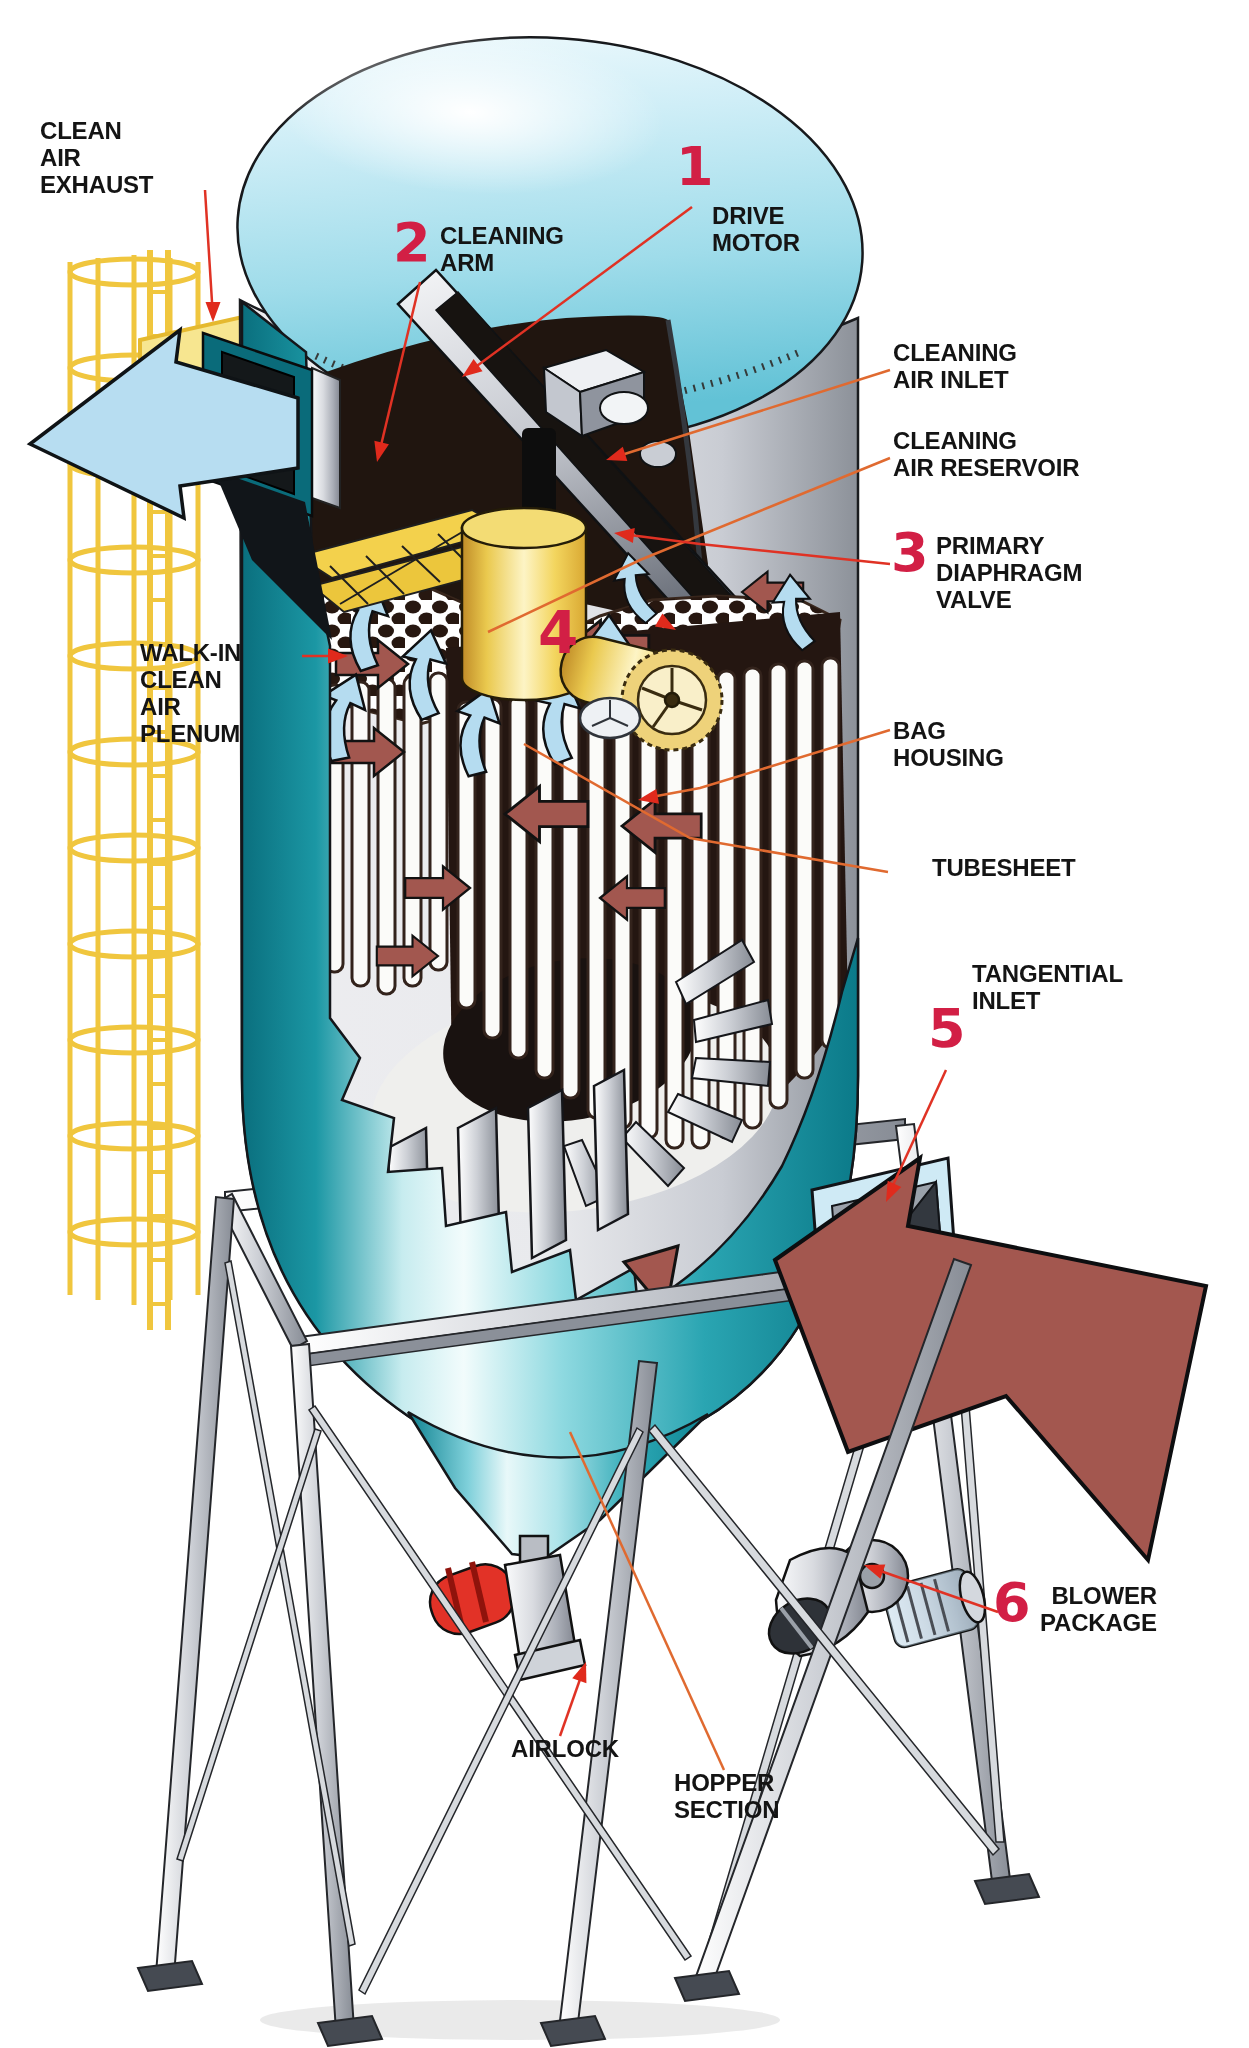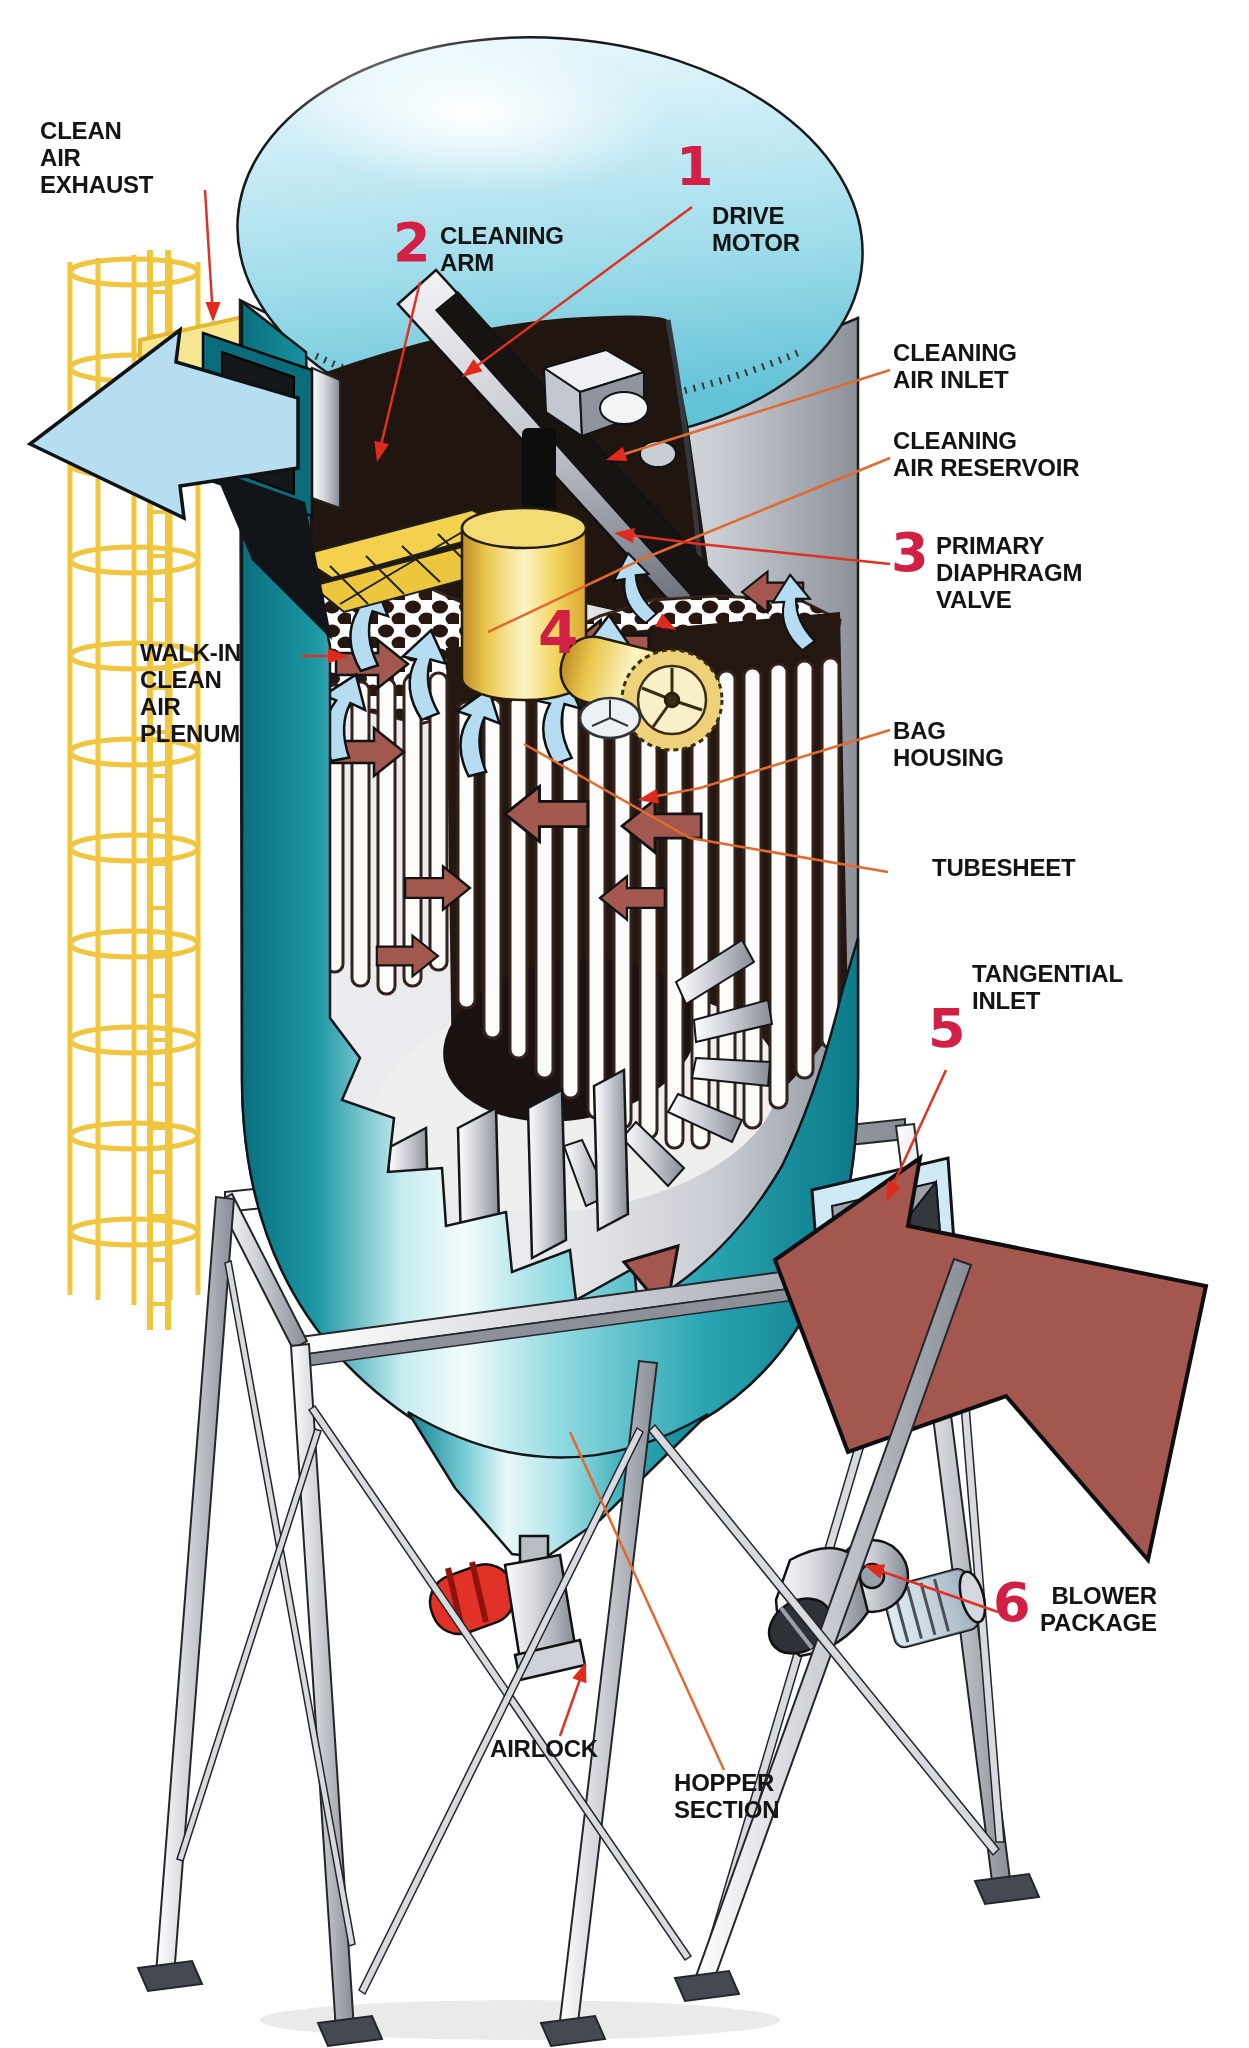--- a/index.html
+++ b/index.html
@@ -388,16 +388,16 @@
 PLENUM</div>
 <div class="lbl" style="left:893px;top:698px;margin-top:20px;">BAG
 HOUSING</div>
 <div class="lbl" style="left:893px;top:855px;margin-left:39px;">TUBESHEET</div>
 <div class="num" style="left:928px;top:1002px;">5</div>
 <div class="lbl" style="left:972px;top:961px;">TANGENTIAL
 INLET</div>
 <div class="num" style="left:993px;top:1576px;">6</div>
 <div class="lbl" style="left:1040px;top:1583px;text-align:right;">BLOWER
 PACKAGE</div>
-<div class="lbl" style="left:490px;top:1736px;">AIRLOCK</div>
+<div class="lbl" style="left:511px;top:1736px;">AIRLOCK</div>
 <div class="lbl" style="left:674px;top:1770px;">HOPPER
 SECTION</div>
 </div>
 
 </body></html>

